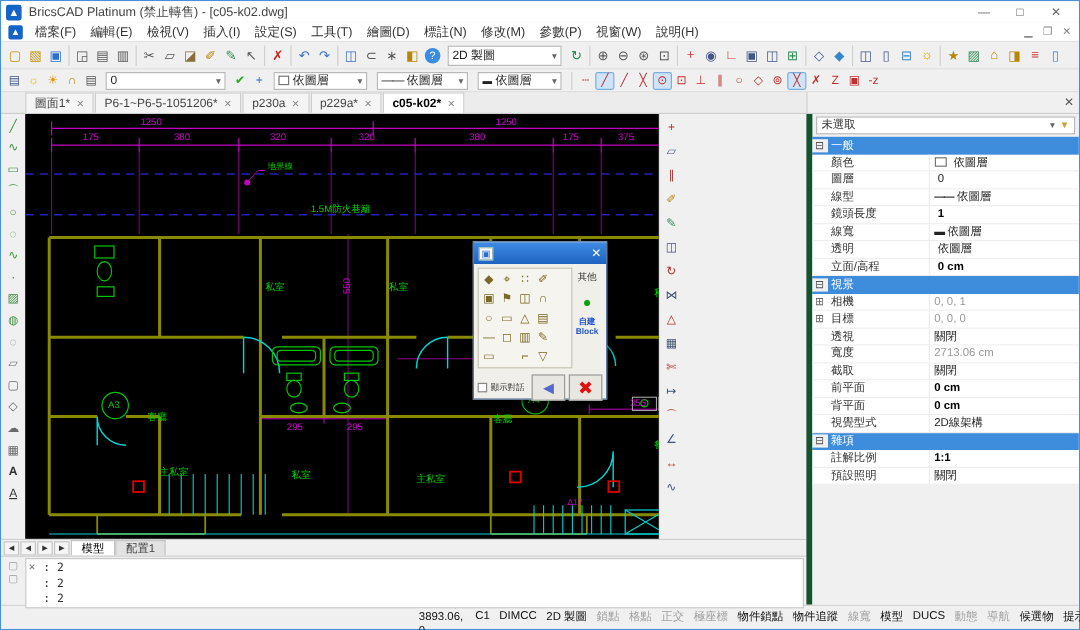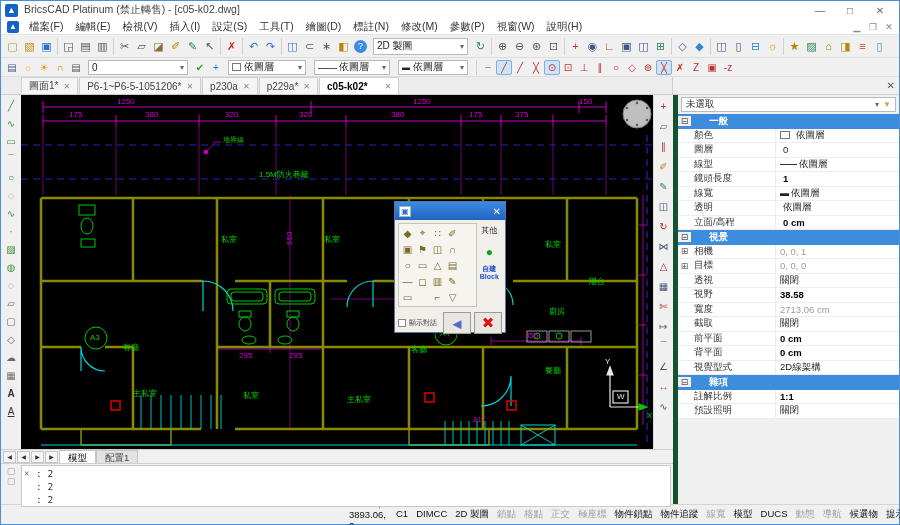--- a/index.html
+++ b/index.html
@@ -38,35 +38,35 @@
   .dd-lw { width:70px; height:15px; }
   .swatch-sm { width:9px; height:8px; background:#fff; border:1px solid #777; margin-right:3px; }
   .lt-line { color:#222; letter-spacing:-1px; margin-right:3px; }
   .lw-line { font-size:8px; margin-right:3px; }
 
   
   .row-tabs { display:flex; flex:0 0 auto; }
   .tabbar { width:672px; height:18px; background:#ececec; display:flex; align-items:flex-end; padding-left:20px; border-bottom:1px solid #cfcfcf; }
   .dtab { height:17px; display:flex; align-items:center; padding:0 7px; font-size:10px; color:#444; background:#f5f5f5; border:1px solid #cfcfcf; border-bottom:none; margin-right:1px; }
   .dtab .x { margin-left:5px; color:#888; font-size:8px; }
-  .dtab.active { background:#fff; color:#000; font-weight:bold;gap:12px; }
+  .dtab.active { background:#fff; color:#000; font-weight:bold; }
   .props-top { width:228px; height:18px; background:#f0f0f0; border-bottom:1px solid #cfcfcf; border-left:1px solid #cfcfcf; display:flex; align-items:center; justify-content:flex-end; padding-right:4px; }
   .props-close { color:#555; font-size:10px; }
 
   
   .content { display:flex; flex:1 1 auto; min-height:0; }
   .left-col { width:672px; display:flex; flex-direction:column; }
   .main-row { height:354px; display:flex; }
   .vtoolbar { width:20px; background:#f0f0f0; display:flex; flex-direction:column; align-items:center; padding-top:1px; }
   .vtoolbar .tbtn { width:18px; height:18px; font-size:10px; }
   .right-vtb { border-left:1px solid #ddd; }
   .right-vtb .tbtn { height:20px; }
 
   
-  .canvas { width:632px; height:354px; background:#000; position:relative; overflow:hidden; }
+  .canvas { width:528px; height:354px; background:#000; position:relative; overflow:hidden; }
   .canvas svg { position:absolute; left:0; top:0; }
   .lb { position:absolute; font-size:8px; line-height:9px; white-space:nowrap; }
   .lb-m { color:#d400d4; }
   .lb-g { color:#00d400; }
   .lb-w { color:#e8e8e8; }
   .lb-v { transform:rotate(-90deg); transform-origin:left top; }
 
   
   .dialog { position:absolute; left:373px; top:106px; width:112px; height:132px; background:#f1efe9; border:1px solid #5a789f; box-shadow:2px 2px 5px rgba(0,0,0,.5); z-index:5; }
   .dlg-title { height:18px; background:linear-gradient(#3d8be4,#1f63c0); display:flex; align-items:center; padding:0 4px; }
@@ -98,21 +98,21 @@
   .cmd-x { position:absolute; left:2px; top:1px; color:#777; font-size:9px; }
 
   
   .props { width:228px; background:#f0f0f0; border-left:5px solid #14532d; display:flex; flex-direction:column; font-size:9.5px; }
   .sel-dd { margin:2px 3px; background:#fff; border:1px solid #b9b9b9; height:15px; display:flex; align-items:center; padding:0 4px; color:#333; }
   .sel-dd .arr { margin-left:auto; color:#666; font-size:8px; }
   .sel-dd .funnel { color:#caa23a; font-size:8px; margin-left:4px; }
   .prow, .phead { display:flex; height:14.5px; align-items:center; background:#fff; }
   .phead { background:#3e8ddc; color:#fff; }
   .phead .gut { width:13px; background:#f0f0f0; color:#555; font-size:9px; text-align:center; }
-  .phead .ptitle { padding-left:18px; font-weight:bold; font-size:9.5px; }
+  .phead .ptitle { padding-left:3px; font-weight:normal; font-size:9.5px; }
   .prow { border-bottom:1px solid #ededed; }
   .prow .gut { width:13px; color:#666; font-size:9px; text-align:center; }
   .plabel { width:85px; color:#333; border-right:1px solid #ededed; padding-left:3px; height:100%; display:flex; align-items:center; }
   .pval { flex:1; padding-left:4px; display:flex; align-items:center; color:#222; height:100%; }
   .pval .v.gray { color:#9a9a9a; }
   .pval .v.bold { font-weight:bold; color:#000; }
   .pswatch { display:none; width:10px; height:8px; background:#fff; border:1px solid #777; margin-right:3px; }
   .pswatch.show { display:inline-block; }
   .pprefix { margin-right:3px; letter-spacing:-1px; font-size:9px; color:#222; }
   .props-fill { flex:1; background:#f0f0f0; }
@@ -979,27 +979,20 @@
 
           <div class="prow">
             <span class="gut"></span>
             <span class="plabel">透視</span>
             <span class="pval">
               <span class="v">關閉</span>
             </span>
           </div>
 
 
-          <div class="prow">
-            <span class="gut"></span>
-            <span class="plabel">視野</span>
-            <span class="pval">
-              <span class="v bold">38.58</span>
-            </span>
-          </div>
 
 
           <div class="prow">
             <span class="gut"></span>
             <span class="plabel">寬度</span>
             <span class="pval">
               <span class="v gray">2713.06 cm</span>
             </span>
           </div>
 

